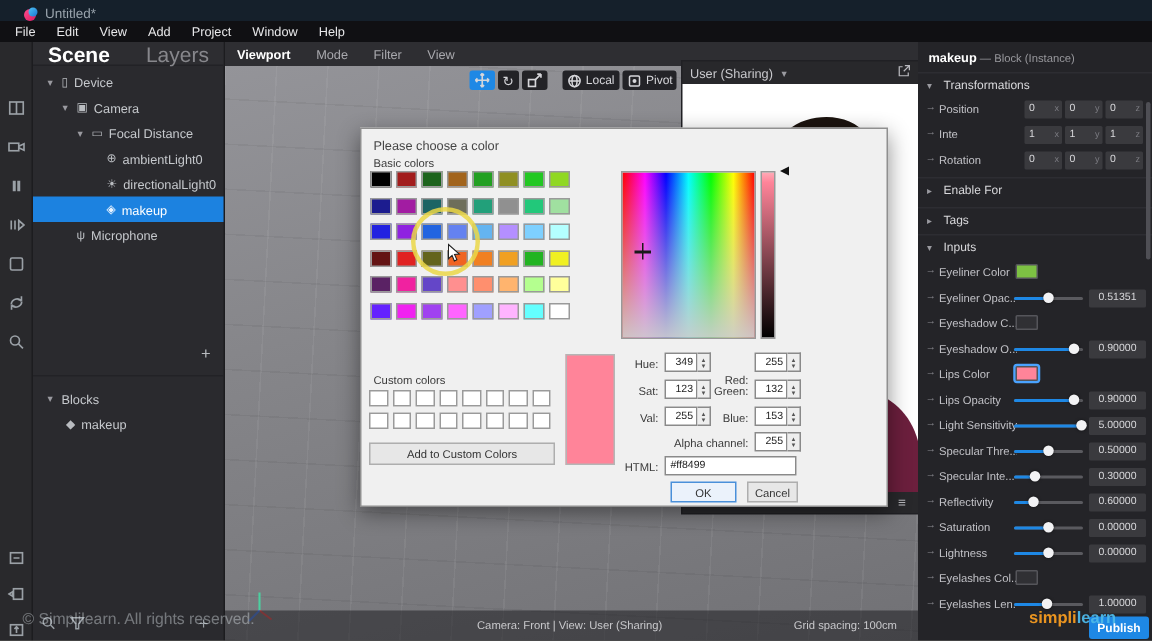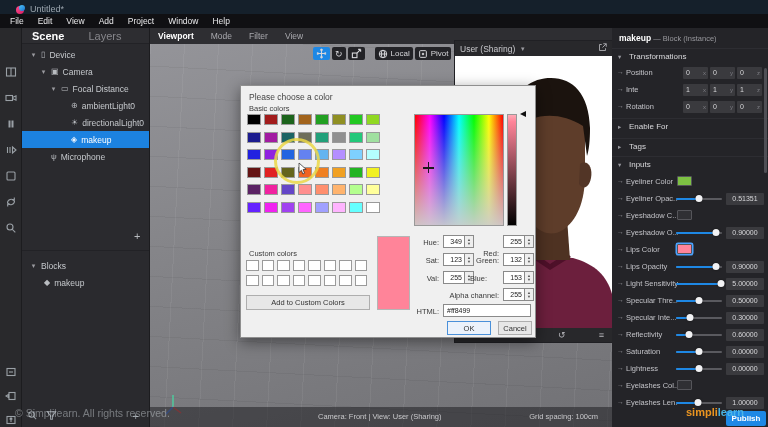--- a/index.html
+++ b/index.html
@@ -15,21 +15,21 @@
   .titlebar .ttl{color:#9aa4ad;font-size:9px}
   .menubar{position:absolute;left:0;top:14px;width:768px;height:14px;background:#101013;display:flex;align-items:center;gap:14px;padding-left:10px;z-index:8}
   .menubar span{color:#e8e8ea;font-size:8.5px;cursor:default}
   
   .rail{position:absolute;left:0;top:28px;width:22px;height:399px;background:#29292c;border-right:1px solid #1c1c1f;z-index:4}
   .rail .ric{position:absolute;left:0;width:22px;height:16px;display:flex;align-items:center;justify-content:center;color:#9aa0a6}
   .rail svg{stroke:#9aa0a6;fill:none;stroke-width:1.1}
   
   .scene-panel{position:absolute;left:22px;top:28px;width:128px;height:399px;background:#2a2a2e;border-right:1px solid #1c1c1f;z-index:4}
   .ptabs{height:16px;display:flex;align-items:center;gap:24px;padding-left:10px;border-bottom:1px solid #222226;background:#2d2d31}
-  .ptab{color:#87878c;font-size:11px}
+  .ptab{color:#87878c;font-size:14px}
   .ptab.active{color:#fff;font-weight:bold}
   #scene-tree{position:absolute;top:18px;left:0;width:100%}
   .trow{position:relative;height:17px;display:flex;align-items:center;gap:4px;color:#c6c9cd;white-space:nowrap}
   .trow.sel{background:#1c82e0;color:#fff}
   .tcaret{width:7px;font-size:7px;color:#9a9aa0;text-align:center}
   .ticon{font-size:8px;color:#b9bcc0}
   .trow.sel .ticon,.trow.sel .tcaret{color:#eaf4ff}
   .tlabel{font-size:8.5px}
   .tree-add{position:absolute;left:112px;top:202px;color:#b9bcc0;font-size:11px;cursor:default}
   .assets{position:absolute;left:0;top:222px;width:100%;border-top:1px solid #222226;padding-top:6px}
@@ -59,21 +59,21 @@
   
   .preview{position:absolute;left:455px;top:41px;width:157px;height:301px;z-index:2;box-shadow:0 0 0 1px #202024}
   .pv-head{height:15px;background:#28282b;display:flex;align-items:center;gap:4px;padding:0 5px;color:#c9c9cd}
   .pv-head .xlink{margin-left:auto}
   .pv-head svg{stroke:#b9b9be;fill:none;stroke-width:1.1}
   .pv-body{position:relative;height:272px;background:#fff;overflow:hidden}
   .pv-foot{height:14px;background:#28282b;display:flex;align-items:center;color:#b9b9be;font-size:9px}
   .pv-foot .rst{position:absolute;left:103px}
   .pv-foot .mnu{position:absolute;right:8px}
   
-  .dialog{position:absolute;left:240px;top:85px;width:296px;height:253px;background:#f0f0f0;border:1px solid #8f8f8f;
+  .dialog{position:absolute;left:240px;top:85px;width:352px;height:253px;background:#f0f0f0;border:1px solid #8f8f8f;
           box-shadow:0 4px 14px rgba(0,0,0,.45);z-index:5;color:#3a3a3a;font-size:7.5px}
   .dtitle{position:absolute;left:8px;top:6px;font-size:8.5px;color:#444}
   .dlbl{position:absolute;color:#3a3a3a}
   #basic-grid{position:absolute;left:6px;top:28px;width:134px;display:grid;grid-template-columns:repeat(8,14px);grid-auto-rows:11px;column-gap:3px;row-gap:6.5px}
   .swatch{width:14px;height:11px;border:1px solid #9a9a9a}
   #custom-grid{position:absolute;left:5px;top:174px;width:126px;display:grid;grid-template-columns:repeat(8,12.5px;);grid-template-columns:repeat(8,12.5px);grid-auto-rows:11px;column-gap:3px;row-gap:4px}
   .swatch.custom{width:12.5px;background:#fff}
   .dbtn{position:absolute;height:15px;background:#e7e7e7;border:1px solid #aeaeae;display:flex;align-items:center;justify-content:center;color:#333;font-size:7.5px}
   .huesat{position:absolute;left:173px;top:28px;width:90px;height:112px;border:1px solid #999;
      background:linear-gradient(to bottom,rgba(205,205,205,0) 0%,rgba(205,205,205,.95) 100%),
@@ -470,21 +470,21 @@
         </span>
       </div>
     <div class="flbl" style="left:220px;top:170px;width:38px">Green:</div>
     <div class="spin" style="left:262px;top:167px">
         <span class="sv">132</span>
         <span class="sb">
           <span>▲</span>
           <span>▼</span>
         </span>
       </div>
-    <div class="flbl" style="left:208px;top:188px;width:38px">Blue:</div>
+    <div class="flbl" style="left:220px;top:188px;width:38px">Blue:</div>
     <div class="spin" style="left:262px;top:185px">
         <span class="sv">153</span>
         <span class="sb">
           <span>▲</span>
           <span>▼</span>
         </span>
       </div>
     <div class="flbl" style="left:150px;top:205px;width:108px">Alpha channel:</div>
     <div class="spin" style="left:262px;top:202px">
         <span class="sv">255</span>

